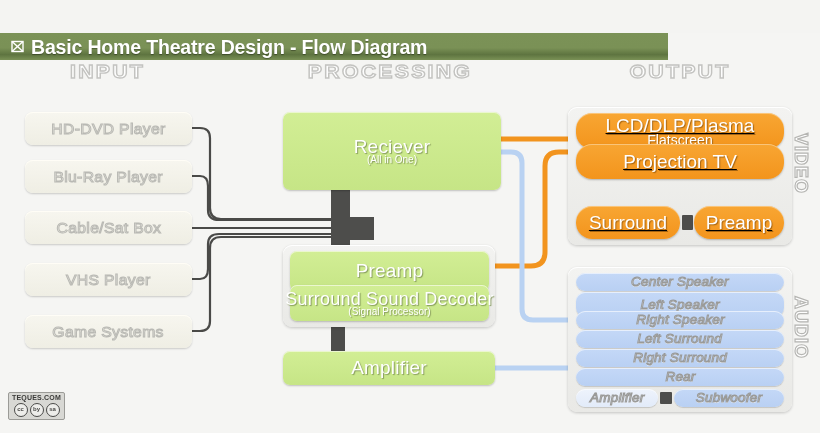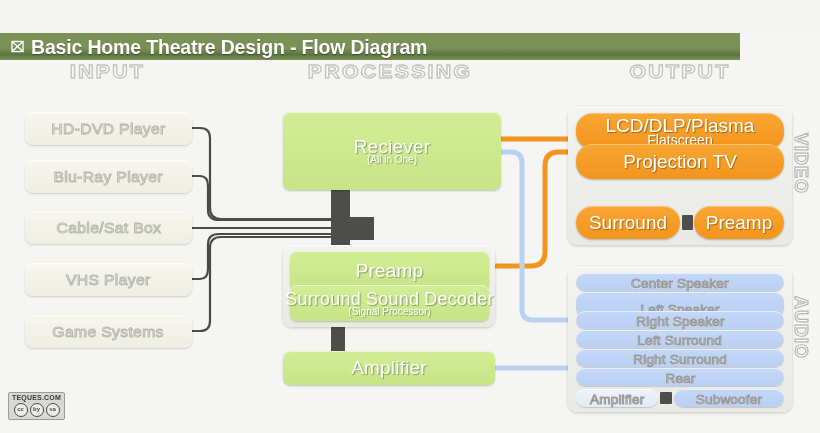--- a/index.html
+++ b/index.html
@@ -9,21 +9,21 @@
     font-family:"Liberation Sans", sans-serif;
     overflow:hidden;
   }
   #stage{position:relative;width:820px;height:433px;background:#f5f5f3;}
 
   
   .top-strip{position:absolute;left:0;top:0;width:820px;height:33px;background:#f4f4f2;}
 
   
   .titlebar{
-    position:absolute;left:0;top:33px;width:740px;height:27px;
+    position:absolute;left:0;top:33px;width:668px;height:27px;
     background:linear-gradient(#7b9257 0%,#7a9156 55%,#5e7440 80%,#7a9156 100%);
     display:flex;align-items:center;
   }
   .title-icon{
     width:13px;height:13px;margin-left:11px;margin-right:7px;
     position:relative;flex:0 0 auto;
   }
   .title-icon svg{display:block;}
   .title-text{
     color:#ffffff;font-size:21px;line-height:21px;font-weight:bold;
@@ -92,36 +92,37 @@
     position:absolute;box-sizing:border-box;border-radius:9px;
     background:linear-gradient(#f3f3f1,#e9e9e6);
     box-shadow:0 1px 3px rgba(0,0,0,.2), inset 0 1px 0 #ffffff;
   }
 
   
   .orangebox{
     background:linear-gradient(#f8a633,#f3941c);
     border-radius:16px;
     box-shadow:0 1px 2px rgba(0,0,0,.25), inset 0 1px 0 rgba(255,255,255,.35);
+    text-decoration:underline;
   }
   .orangebox .lbl{
     color:#ffffff;font-size:19px;line-height:20px;white-space:nowrap;
     text-shadow:1px 1px 1px rgba(150,90,15,.85);
   }
   .orangebox .sub{
     color:#ffffff;font-size:14px;line-height:11px;margin-top:-1px;white-space:nowrap;
     text-shadow:1px 1px 1px rgba(150,90,15,.85);
   }
 
   
   .bluebox{
     background:linear-gradient(#c4d8f7,#b9d0f3);
     border-radius:9px;
     box-shadow:0 1px 1px rgba(0,0,0,.16), inset 0 1px 0 rgba(255,255,255,.6);
-    display:flex;align-items:flex-end;justify-content:center;
+    display:flex;align-items:center;justify-content:center;font-style:italic;
   }
   .bluebox span{
     font-size:13px;line-height:14px;white-space:nowrap;
     font-family:"Liberation Sans Narrow","Liberation Sans",sans-serif;
     color:transparent;-webkit-text-stroke:1px #9a9a98;
     text-shadow:0 1px 0 rgba(255,255,255,.75);
     letter-spacing:.2px;transform:scaleX(1.04);
   }
   .bluebox.pale{background:linear-gradient(#eef3fc,#e2ebf9);}
 

